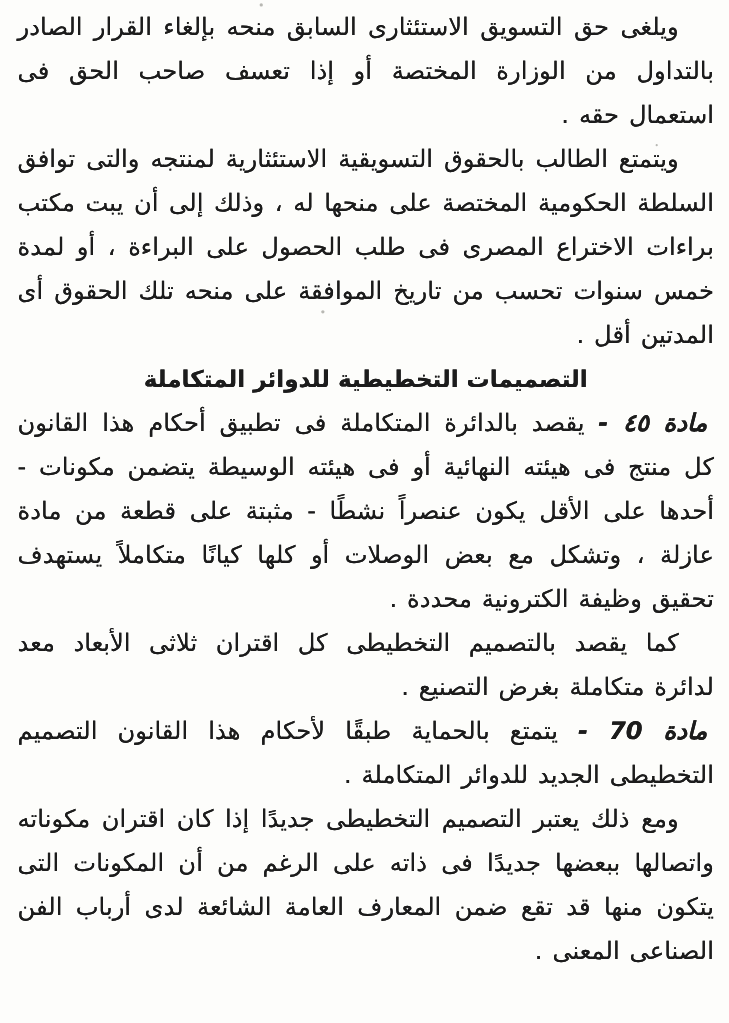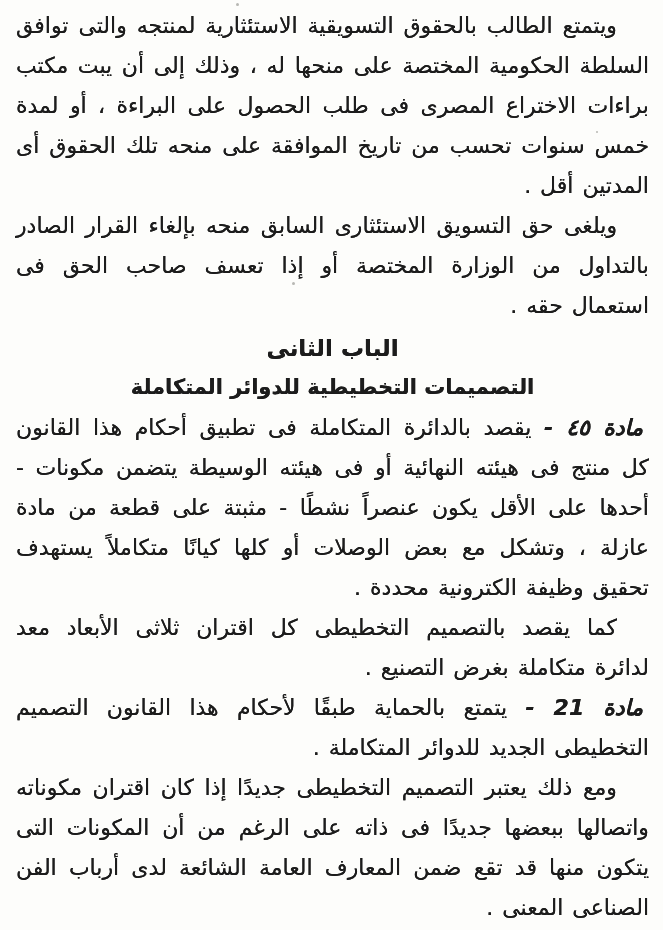--- a/index.html
+++ b/index.html
@@ -56,36 +56,35 @@
 </style>
 </head>
 <body>
 
 <div class="page">
 
   <div class="speck speck-1"></div>
   <div class="speck speck-2"></div>
   <div class="speck speck-3"></div>
 
+  <p class="par">ويلغى حق التسويق الاستئثارى السابق منحه بإلغاء القرار الصادر بالتداول من الوزارة المختصة أو إذا تعسف صاحب الحق فى استعمال حقه .</p>
+
   <p class="par">ويتمتع الطالب بالحقوق التسويقية الاستئثارية لمنتجه والتى توافق السلطة الحكومية المختصة على منحها له ، وذلك إلى أن يبت مكتب براءات الاختراع المصرى فى طلب الحصول على البراءة ، أو لمدة خمس سنوات تحسب من تاريخ الموافقة على منحه تلك الحقوق أى المدتين أقل .</p>
 
-  <p class="par">ويلغى حق التسويق الاستئثارى السابق منحه بإلغاء القرار الصادر بالتداول من الوزارة المختصة أو إذا تعسف صاحب الحق فى استعمال حقه .</p>
-
-  <h1 class="heading-chapter">الباب الثانى</h1>
 
   <h2 class="heading-section">التصميمات التخطيطية للدوائر المتكاملة</h2>
 
   <p class="par article-par">
     <span class="lead">مادة ٤٥ -</span>
     <span>يقصد بالدائرة المتكاملة فى تطبيق أحكام هذا القانون كل منتج فى هيئته النهائية أو فى هيئته الوسيطة يتضمن مكونات - أحدها على الأقل يكون عنصراً نشطًا - مثبتة على قطعة من مادة عازلة ، وتشكل مع بعض الوصلات أو كلها كيانًا متكاملاً يستهدف تحقيق وظيفة الكترونية محددة .</span>
   </p>
 
   <p class="par">كما يقصد بالتصميم التخطيطى كل اقتران ثلاثى الأبعاد معد لدائرة متكاملة بغرض التصنيع .</p>
 
   <p class="par article-par">
-    <span class="lead">مادة 21 -</span>
+    <span class="lead">مادة 70 -</span>
     <span>يتمتع بالحماية طبقًا لأحكام هذا القانون التصميم التخطيطى الجديد للدوائر المتكاملة .</span>
   </p>
 
 
   <p class="par">ومع ذلك يعتبر التصميم التخطيطى جديدًا إذا كان اقتران مكوناته واتصالها ببعضها جديدًا فى ذاته على الرغم من أن المكونات التى يتكون منها قد تقع ضمن المعارف العامة الشائعة لدى أرباب الفن الصناعى المعنى .</p>
 
 </div>
 
 </body></html>

